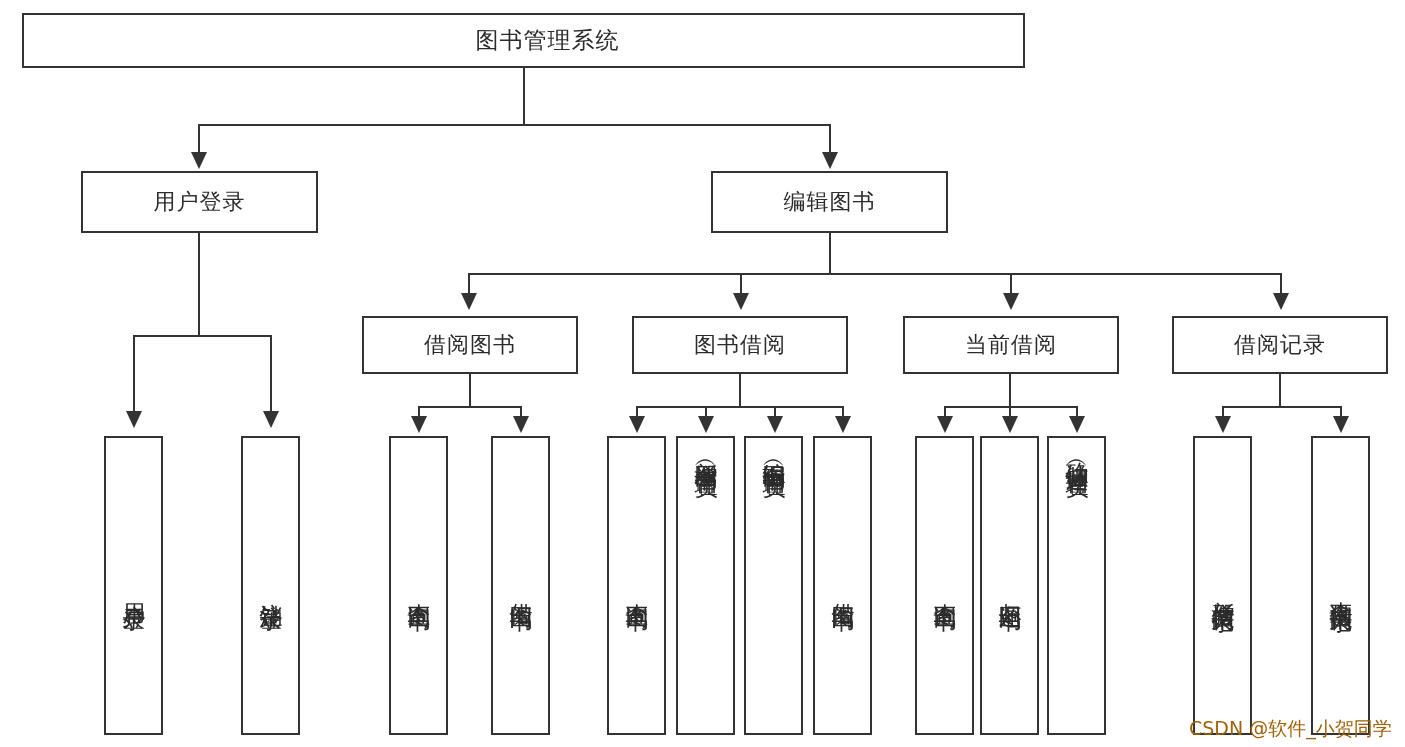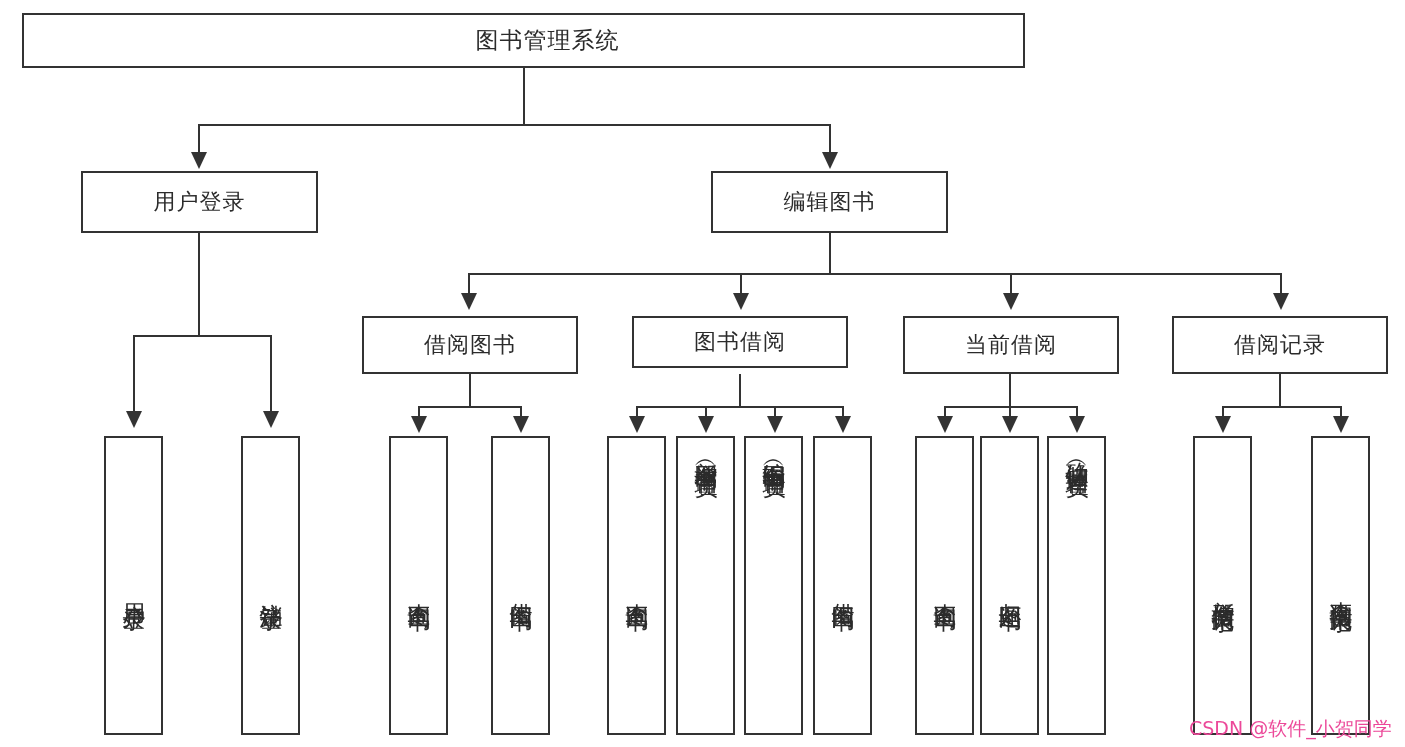--- a/index.html
+++ b/index.html
@@ -72,21 +72,21 @@
     position: absolute;
     width: 0;
     height: 0;
     border-left: 8px solid transparent;
     border-right: 8px solid transparent;
     border-top: 17px solid #333333;
   }
   .watermark {
     position: absolute;
     font-size: 19px;
-    color: #ec4899;
+    color: #a16207;
     white-space: nowrap;
     letter-spacing: 0px;
   }
 </style>
 </head>
 <body>
 
 <div id="canvas">
 
   <div class="node node-h node-root" style="left:22px; top:13px; width:1003px; height:55px;">
@@ -121,21 +121,21 @@
   <div class="ln ln-v" style="left:740px; top:273px; width:2px; height:22px;"></div>
   <div class="arrow" style="left:733px; top:293px;"></div>
   <div class="ln ln-v" style="left:1010px; top:273px; width:2px; height:22px;"></div>
   <div class="arrow" style="left:1003px; top:293px;"></div>
   <div class="ln ln-v" style="left:1280px; top:273px; width:2px; height:22px;"></div>
   <div class="arrow" style="left:1273px; top:293px;"></div>
 
   <div class="node node-h" style="left:362px; top:316px; width:216px; height:58px;">
     <span>借阅图书</span>
   </div>
-  <div class="node node-h" style="left:632px; top:316px; width:216px; height:52px;">
+  <div class="node node-h" style="left:632px; top:316px; width:216px; height:58px;">
     <span>图书借阅</span>
   </div>
   <div class="node node-h" style="left:1172px; top:316px; width:216px; height:58px;">
     <span>借阅记录</span>
   </div>
   <div class="node node-h" style="left:903px; top:316px; width:216px; height:58px;">
     <span>当前借阅</span>
   </div>
 
   <div class="ln ln-v" style="left:469px; top:374px; width:2px; height:33px;"></div>

